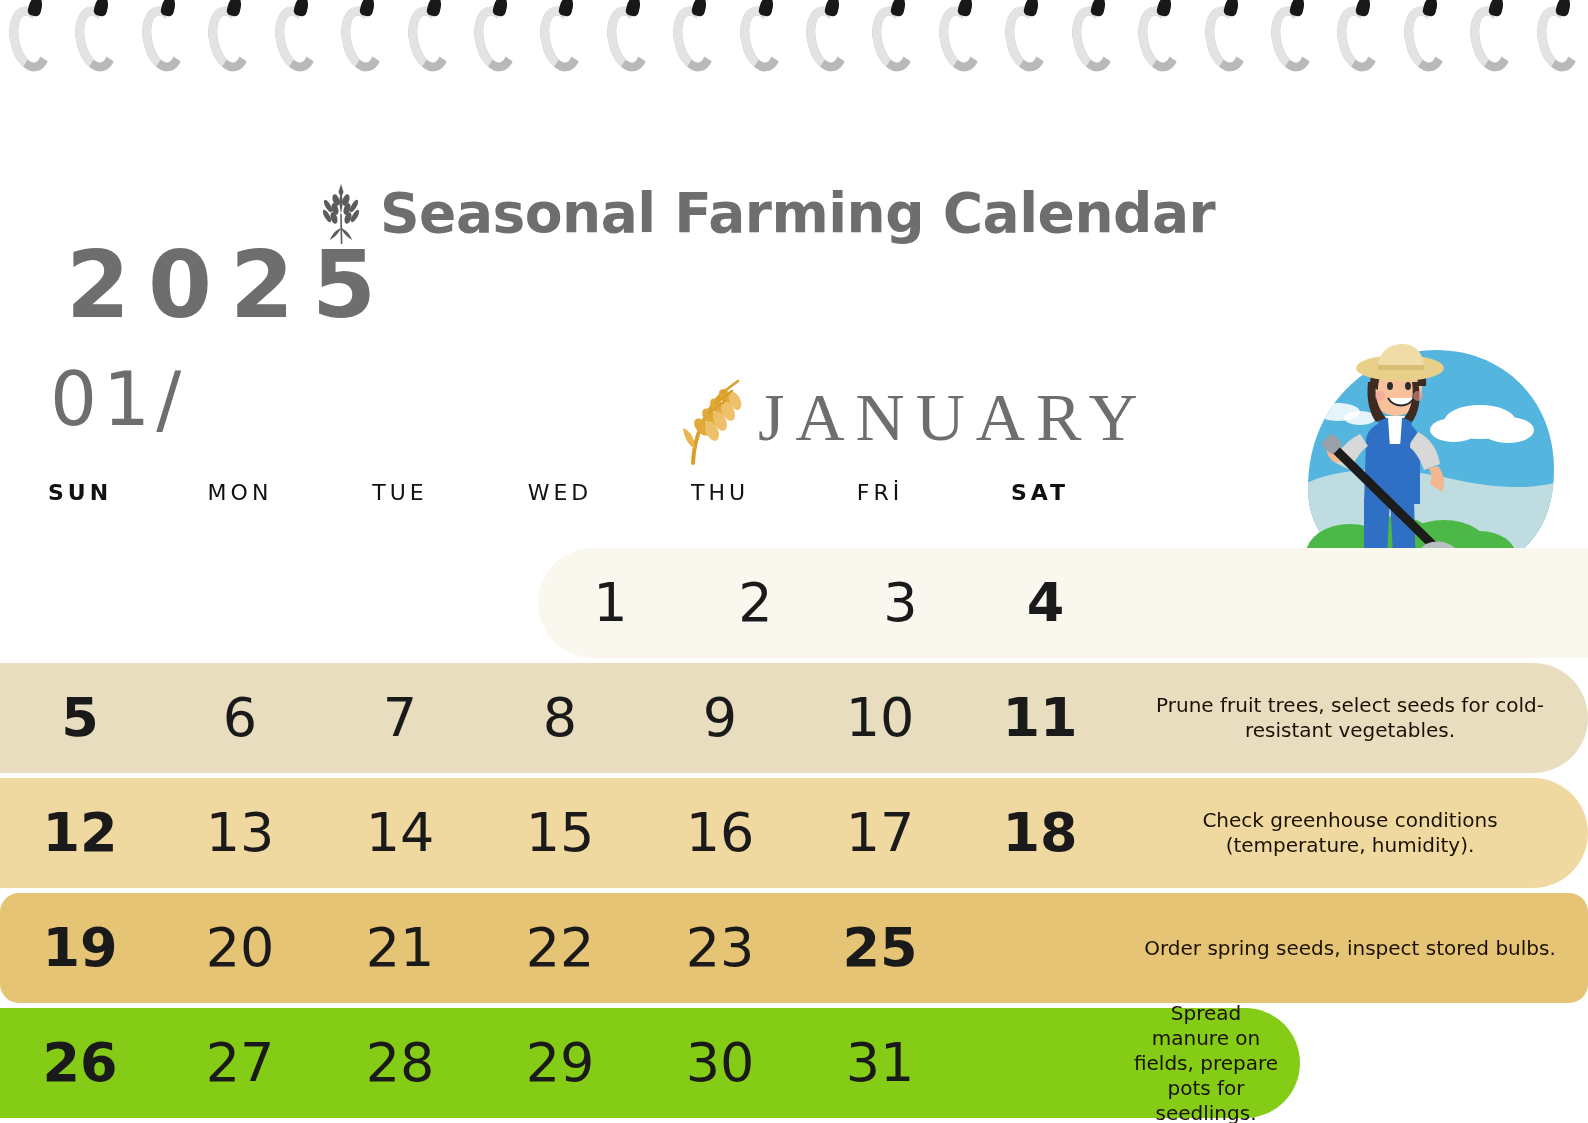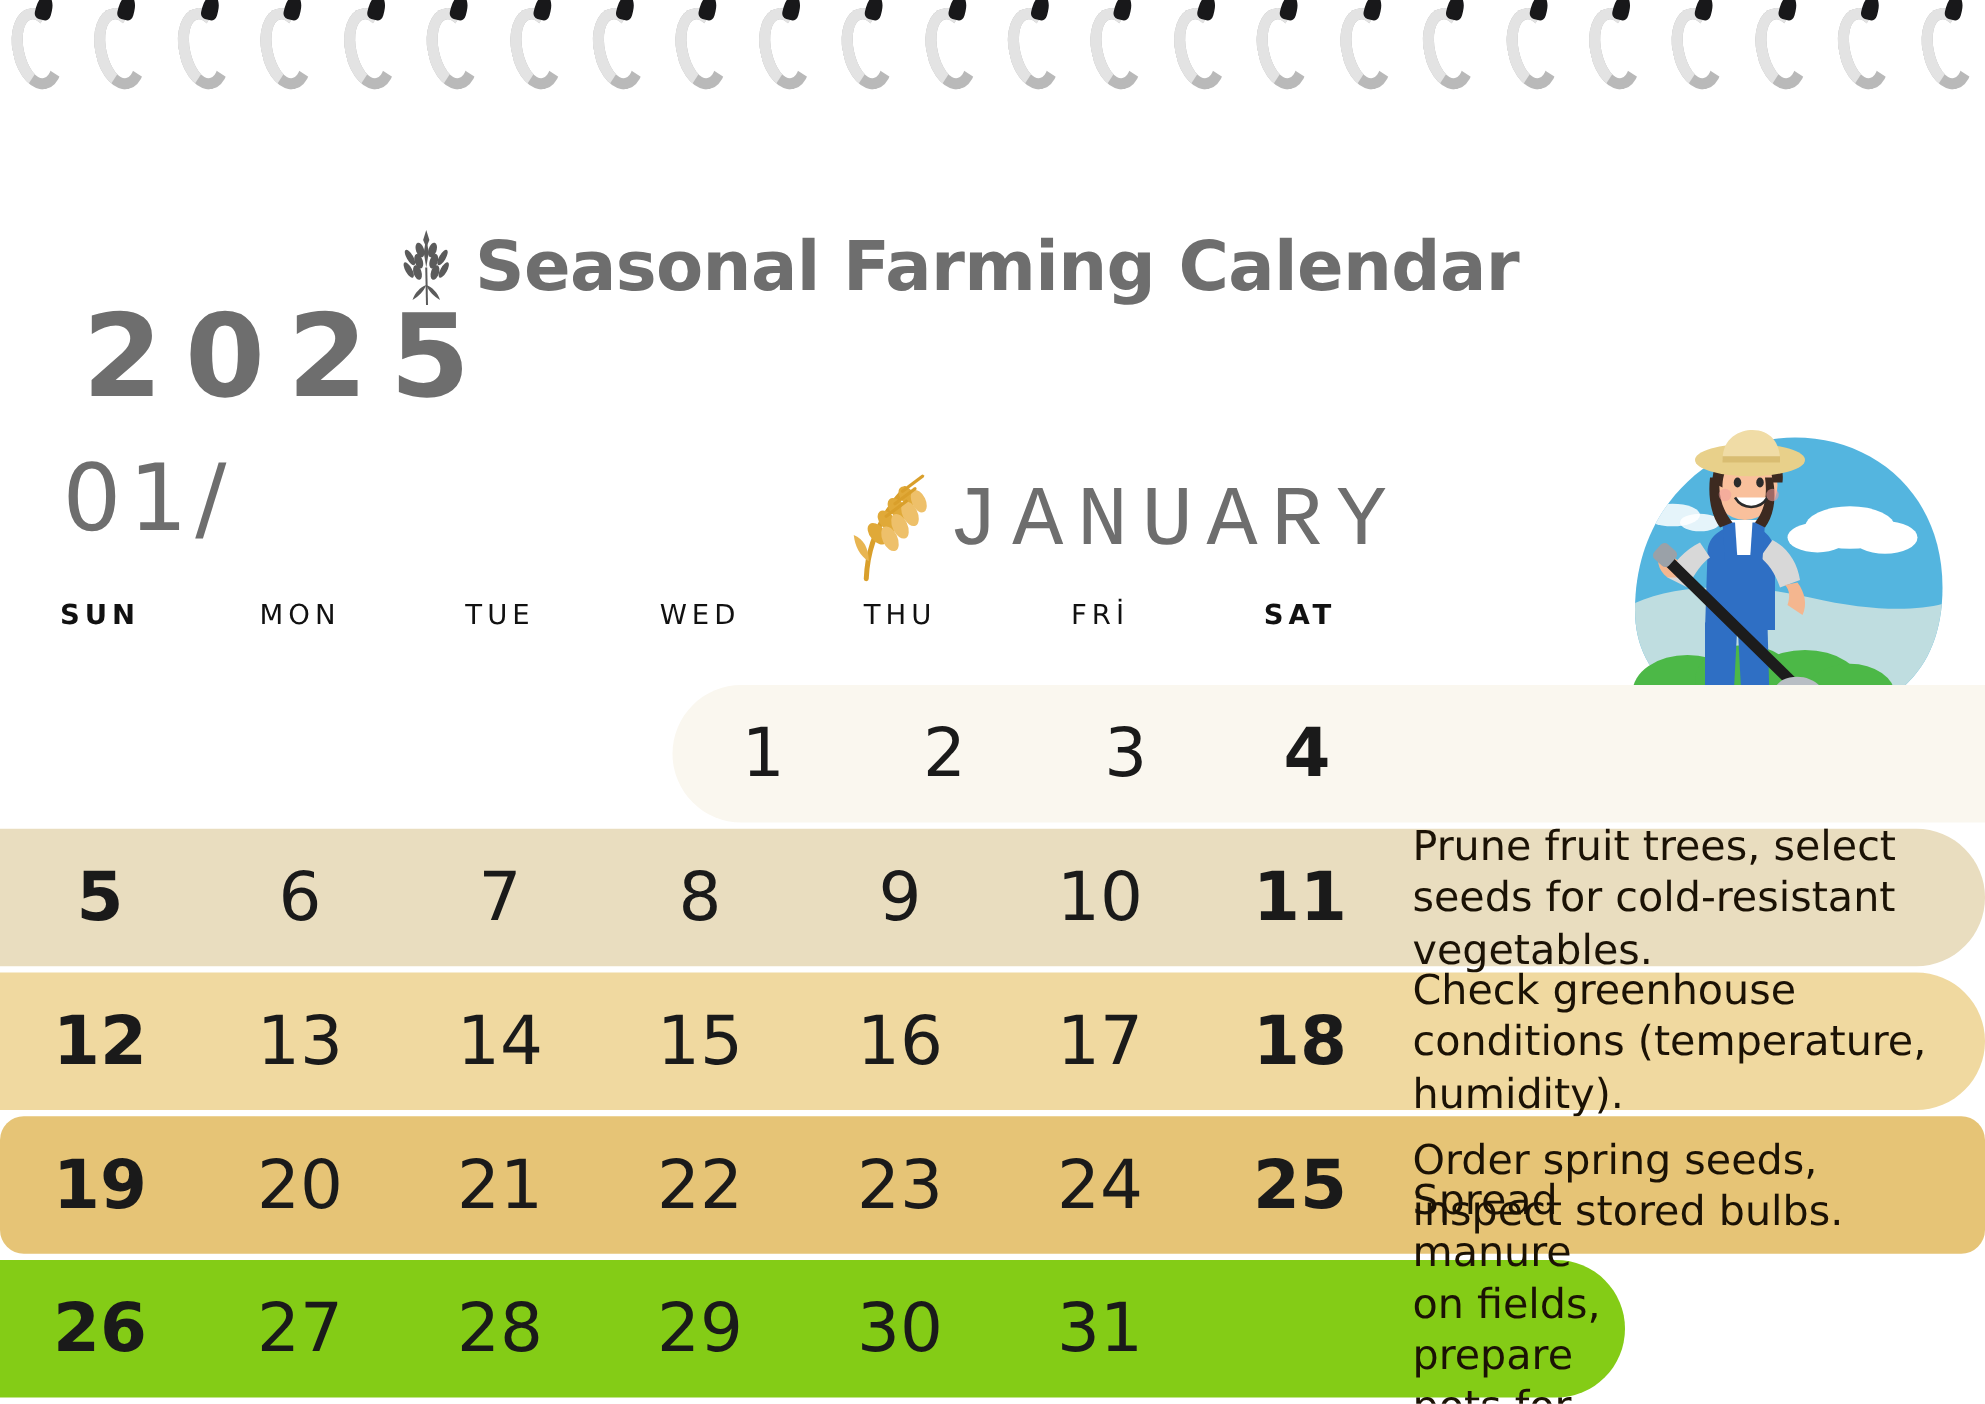--- a/index.html
+++ b/index.html
@@ -56,21 +56,21 @@
   #month-num{
     position:absolute;left:50px;top:212px;
     font-size:74px;font-weight:500;color:#6e6e6e;letter-spacing:6px;
     font-family:"DejaVu Sans", sans-serif;line-height:1;
   }
 
   #month-row{position:absolute;left:678px;top:215px;display:flex;align-items:center;gap:14px;}
   #month-wheat{width:66px;height:104px;flex:none;}
   #month-name{
     font-size:68px;font-weight:400;color:#6e6e6e;letter-spacing:11px;
-    font-family:Liberation Mono, monospace;
+    font-family:Liberation Serif, serif;
   }
 
   
   #illo{position:absolute;left:1268px;top:188px;width:306px;height:300px;}
 
   
   #weekdays{position:absolute;left:0;top:480px;width:1120px;height:42px;
             display:grid;grid-template-columns:repeat(7,160px);}
   .wd{font-size:22px;color:#111;letter-spacing:4px;text-align:center;
       font-family:"DejaVu Sans", sans-serif;font-weight:400;}
@@ -79,21 +79,21 @@
   
   #weeks{position:absolute;left:0;top:548px;width:1588px;}
   .week{position:relative;height:110px;margin-bottom:5px;
         border-radius:0 55px 55px 0;display:flex;align-items:center;}
   .week.first{border-radius:55px 55px 55px 55px;}
   .days{display:grid;grid-template-columns:repeat(7,160px);width:1120px;flex:none;}
   .day{font-size:54px;color:#1a1a1a;text-align:center;line-height:110px;
        font-family:"DejaVu Sans", sans-serif;font-weight:400;}
   .day.bold{font-weight:700;}
   .day.empty{visibility:hidden;}
-  .note{flex:1;padding:0 18px 0 10px;text-align:left;font-size:33px;color:#1b1205;
+  .note{flex:1;padding:0 18px 0 10px;text-align:center;font-size:20px;color:#1b1205;
         line-height:1.25;font-family:"DejaVu Sans", sans-serif;}
 </style>
 </head>
 <body>
 
 <div id="spiral">
     <div class="ring">
       <div class="loop"></div>
       <div class="loop2"></div>
       <div class="hook"></div>
@@ -404,21 +404,20 @@
       </div>
       <div class="note">Check greenhouse conditions (temperature, humidity).</div>
     </div>
     <div class="week" style="background: rgb(230, 196, 118); width: 1588px; border-radius: 19px;">
       <div class="days">
         <div class="day bold">19</div>
         <div class="day">20</div>
         <div class="day">21</div>
         <div class="day">22</div>
         <div class="day">23</div>
-        <div class="day">24</div>
         <div class="day bold">25</div>
       </div>
       <div class="note">Order spring seeds, inspect stored bulbs.</div>
     </div>
     <div class="week" style="background: #84cc16; width: 1300px;">
       <div class="days">
         <div class="day bold">26</div>
         <div class="day">27</div>
         <div class="day">28</div>
         <div class="day">29</div>

